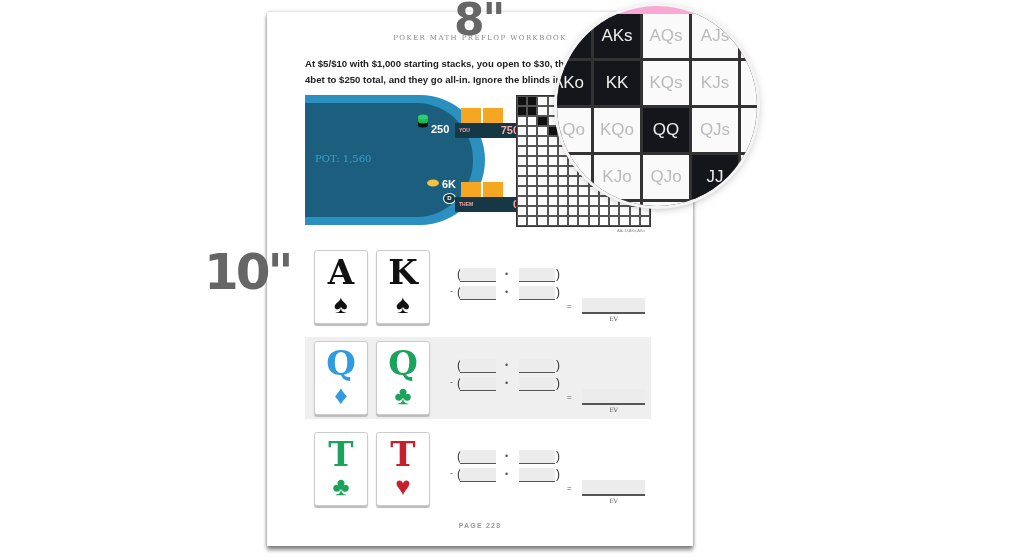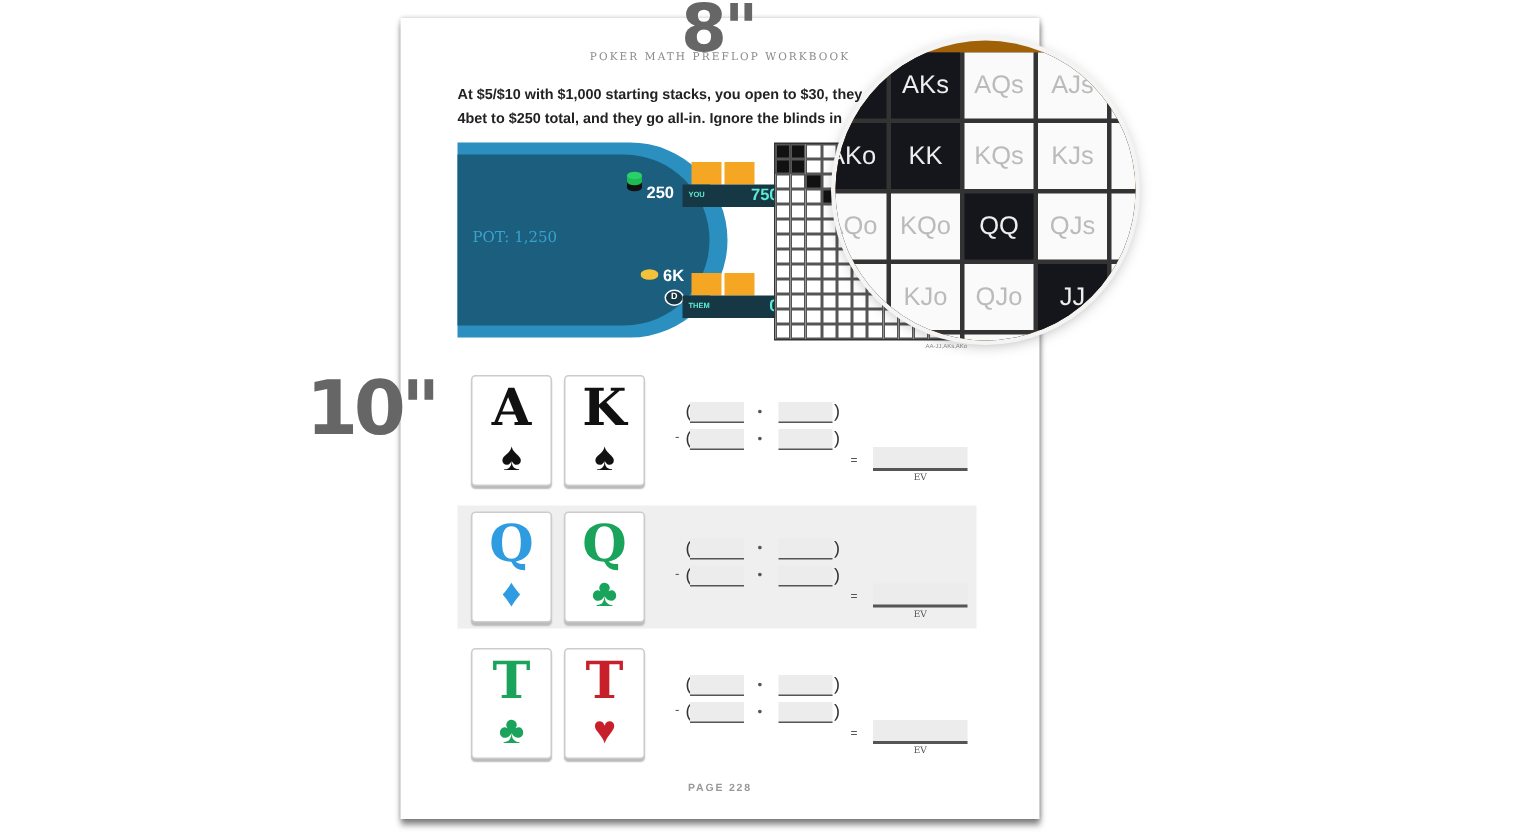--- a/index.html
+++ b/index.html
@@ -12,37 +12,37 @@
   .dim8 { position:absolute; left:454px; top:-6px; font-family:"DejaVu Sans", sans-serif; font-weight:bold; font-size:44px; color:#666; letter-spacing:-2px; }
   .dim10 { position:absolute; left:204px; top:243px; font-family:"DejaVu Sans", sans-serif; font-weight:bold; font-size:50px; color:#666; letter-spacing:-3px; }
 
   
   .table { position:absolute; left:305px; top:95px; width:180px; height:130px; }
   .table-outer { position:absolute; left:0; top:0; width:180px; height:130px; background:#2b8fbf; border-radius:0 65px 65px 0; }
   .table-inner { position:absolute; left:0; top:8px; width:168px; height:114px; background:#1b5e7e; border-radius:0 57px 57px 0; }
   .pot { position:absolute; left:10px; top:58px; color:#39a3cc; font-family:"DejaVu Serif", serif; font-size:10px; }
   .chipstack { position:absolute; width:12px; height:14px; }
   .bet { position:absolute; color:#fff; font-weight:bold; font-size:11px; }
-  .seat { position:absolute; height:15px; background:#163844; color:#5eead4; width:67px; }
+  .seat { position:absolute; height:15px; background:#163844; color:#fca5a5; width:67px; }
   .seat .name { position:absolute; left:4px; top:4px; font-size:5px; font-weight:bold; }
   .seat .stack { position:absolute; right:3px; top:1px; font-size:11px; font-weight:bold; }
   .cardbacks { position:absolute; height:15px; width:42px; display:flex; gap:2px; }
   .cardbacks span { flex:1; background:#f5a623; }
   .dealer { position:absolute; width:11px; height:9px; border-radius:50%; background:#163844; border:1px solid #fff; color:#fff; font-size:6px; text-align:center; line-height:9px; font-weight:bold; }
 
   
   .grid { position:absolute; left:516px; top:95px; width:133px; height:130px; display:grid;
           grid-template-columns:repeat(13,1fr); grid-template-rows:repeat(13,1fr); border:1px solid #333; }
   .grid div { border:0.5px solid #555; background:#fff; }
   .grid div.on { background:#111; }
   .grid-caption { position:absolute; left:617px; top:228px; font-size:4px; color:#888; }
 
   
-  .magnifier { position:absolute; left:557px; top:27px; width:200px; height:200px; border-radius:50%; overflow:hidden;
-          box-shadow: 0 0 0 3px #f4f4f4, 0 2px 10px rgba(0,0,0,0.35); background:#a16207; }
+  .magnifier { position:absolute; left:557px; top:6px; width:200px; height:200px; border-radius:50%; overflow:hidden;
+          box-shadow: 0 0 0 3px #f4f4f4, 0 2px 10px rgba(0,0,0,0.35); background:#f9a8d4; }
   .mag-grid { position:absolute; left:-12px; top:8px; display:grid; grid-template-columns:repeat(5,46px); grid-template-rows:repeat(5,44px); gap:3px; background:#333; }
   .mag-grid div { background:#fafafa; color:#bbb; font-size:17px; display:flex; align-items:center; justify-content:center; }
   .mag-grid div.on { background:#15151c; color:#eee; }
 
   
   .row { position:absolute; left:305px; width:346px; height:82px; }
   .row.shaded { background:#efefef; }
   .card { position:absolute; width:52px; height:72px; background:#fff; border:1px solid #ccc; border-radius:3px;
           box-shadow:0 2px 1px #bbb; text-align:center; }
   .card .rank { display:block; font-family:"DejaVu Serif", serif; font-weight:bold; font-size:34px; line-height:38px; margin-top:2px; }
@@ -64,21 +64,21 @@
   <div class="intro">
     <div>At $5/$10 with $1,000 starting stacks, you open to $30, they</div>
     <div>4bet to $250 total, and they go all-in. Ignore the blinds in</div>
   </div>
   <div class="page-num">PAGE 228</div>
 </div>
 
 <div class="table">
   <div class="table-outer"></div>
   <div class="table-inner"></div>
-  <div class="pot">POT: 1,250</div>
+  <div class="pot">POT: 1,560</div>
 
   <svg class="chipstack" style="left:112px;top:19px;" viewBox="0 0 12 14">
     <ellipse cx="6" cy="11" rx="5" ry="2.5" fill="#111"></ellipse>
       <rect x="1" y="7" width="10" height="4" fill="#111"></rect>
     <ellipse cx="6" cy="7" rx="5" ry="2.5" fill="#1db954"></ellipse>
       <rect x="1" y="3" width="10" height="4" fill="#1db954"></rect>
     <ellipse cx="6" cy="3" rx="5" ry="2.5" fill="#2ad06a"></ellipse>
   </svg>
   <div class="bet" style="left:126px;top:28px;">250</div>
 

